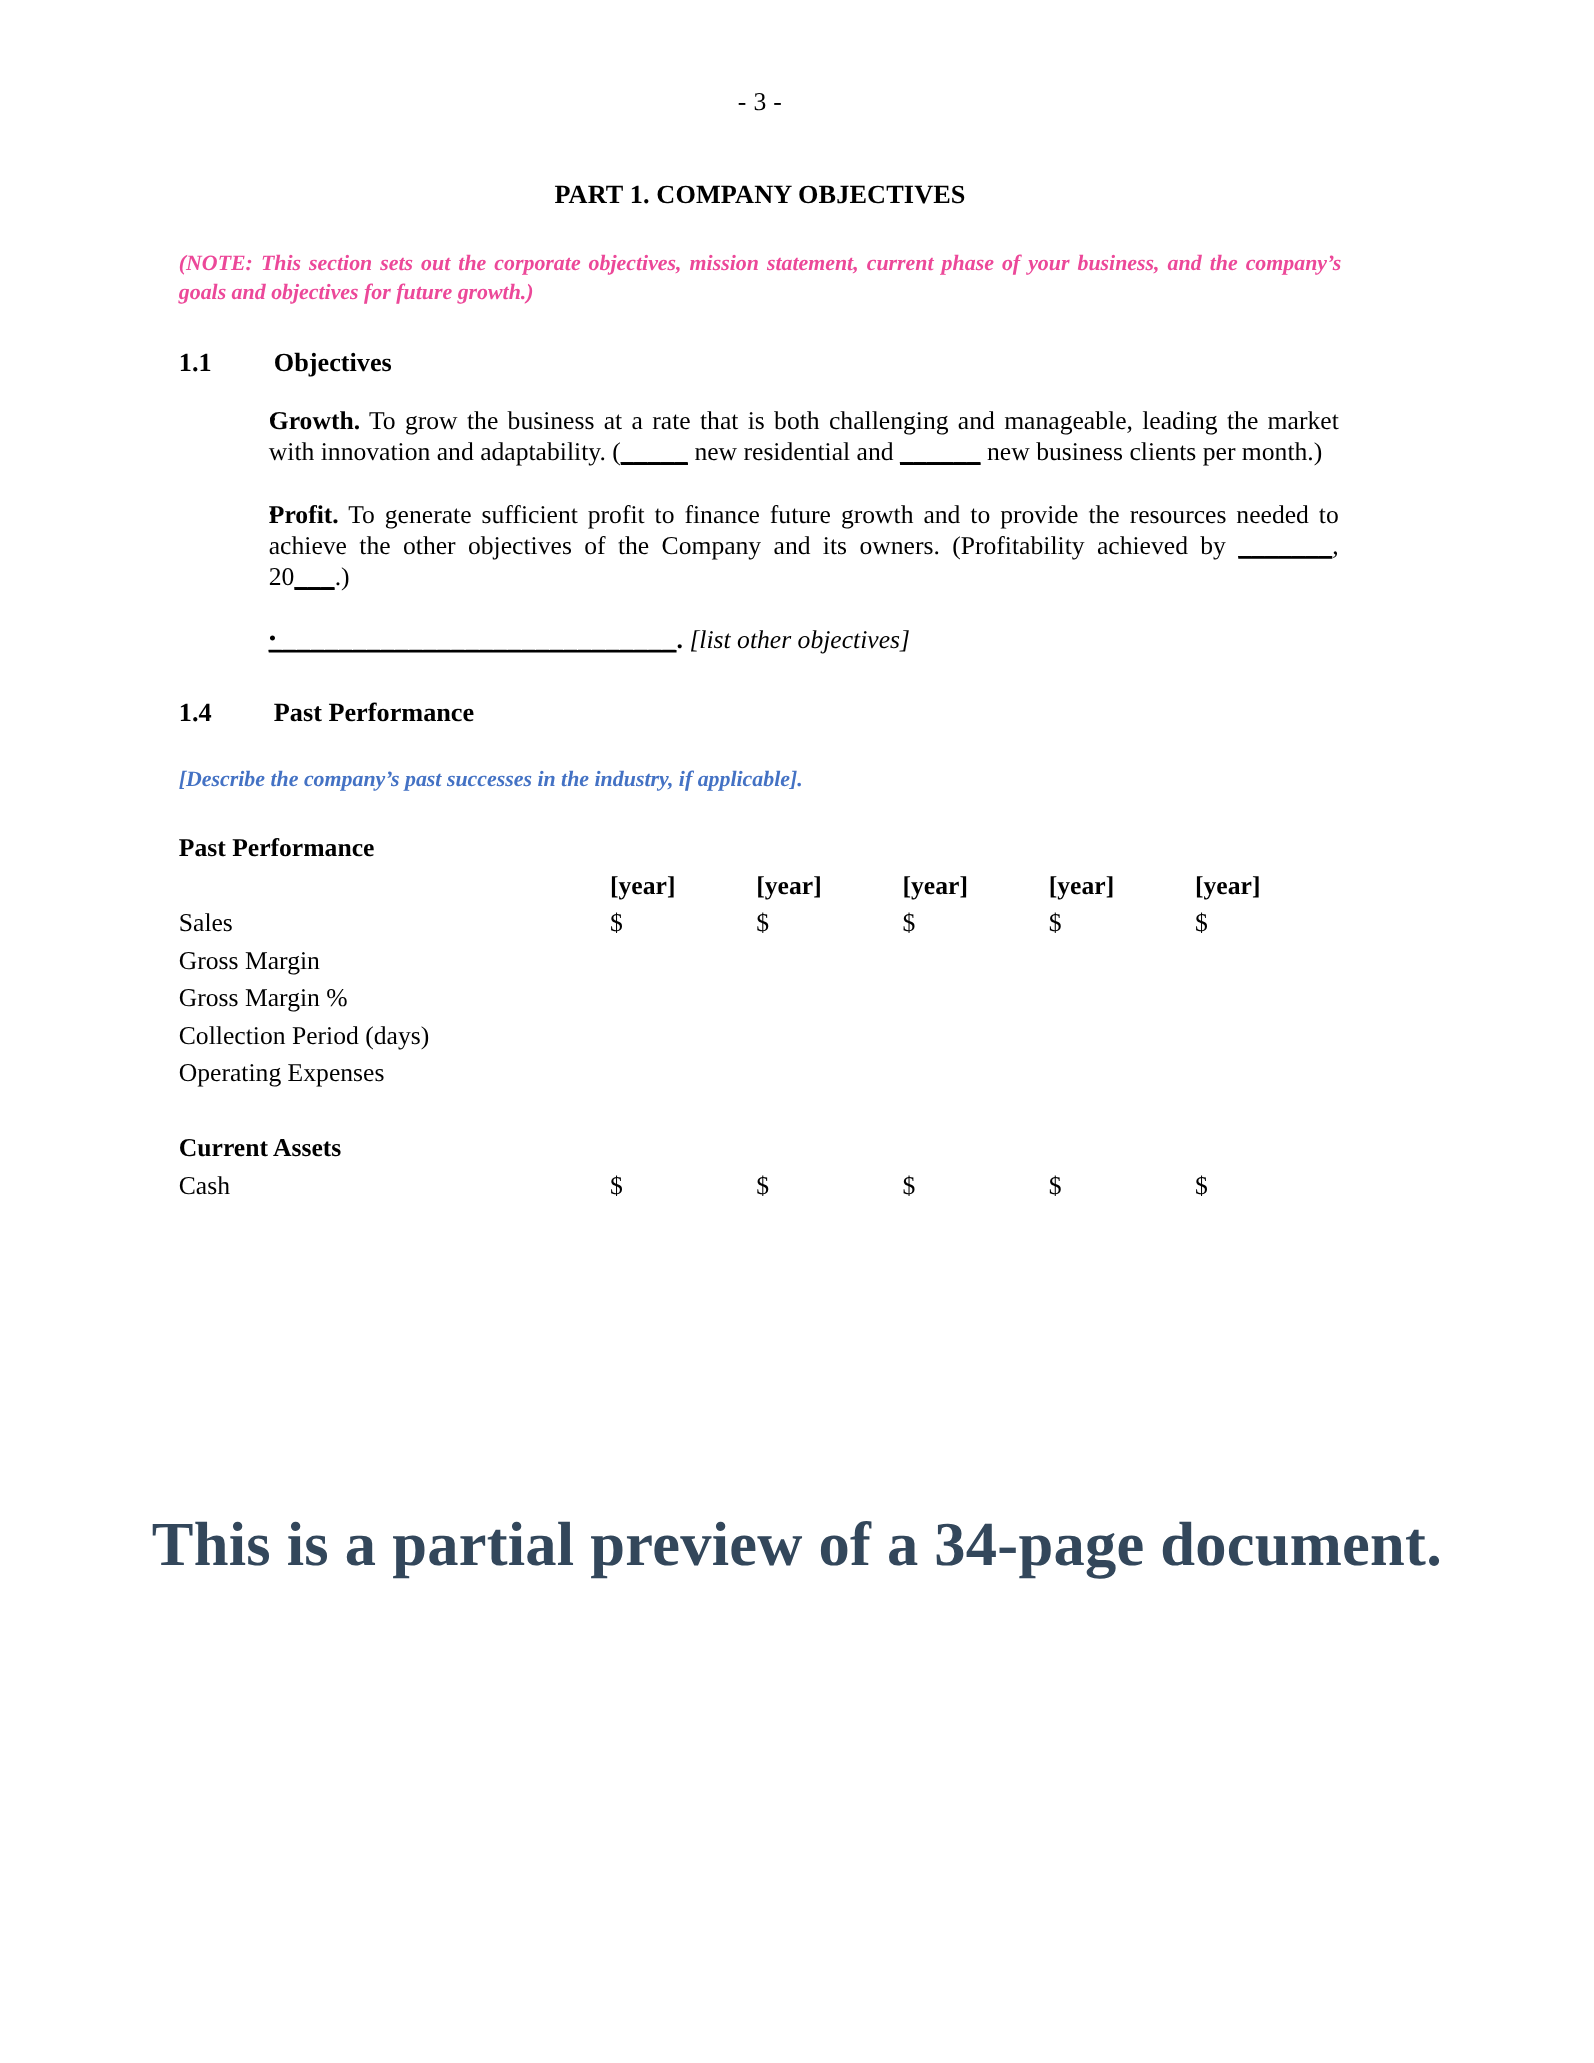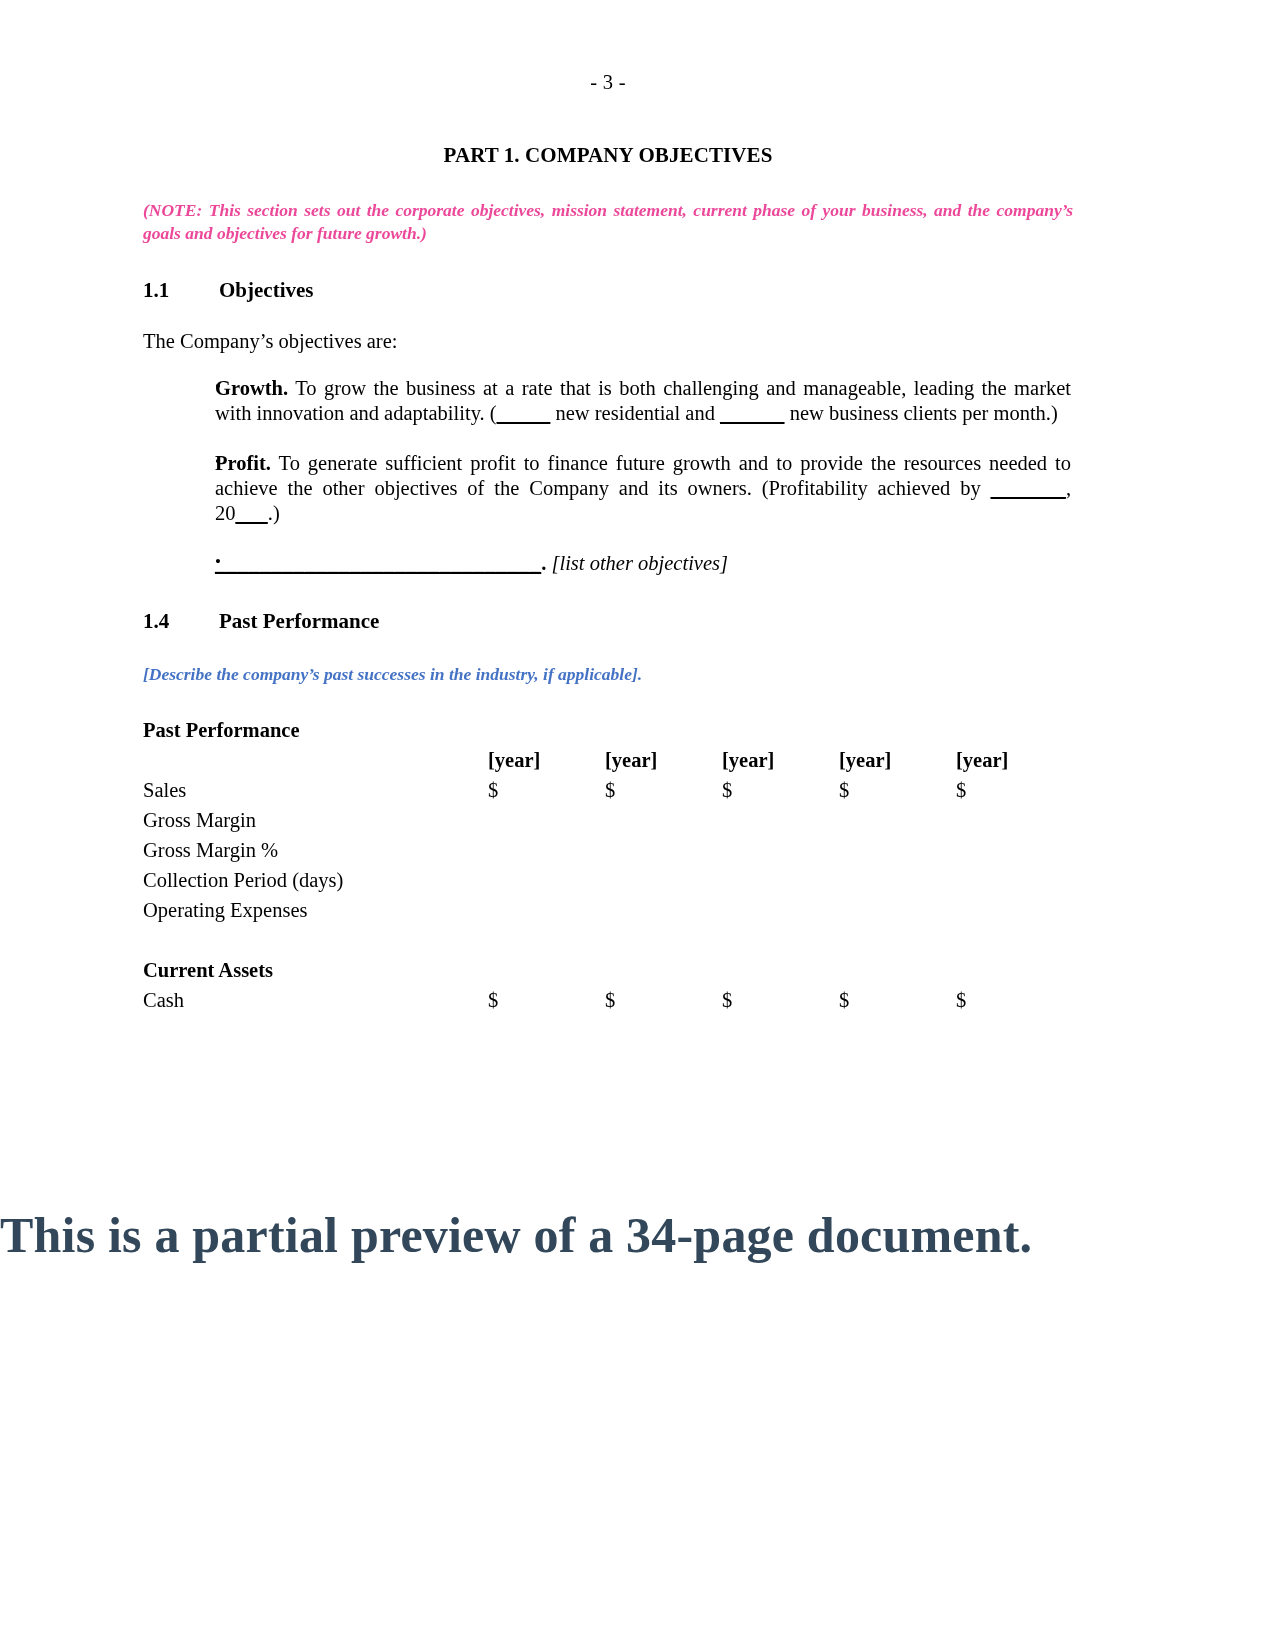--- a/index.html
+++ b/index.html
@@ -166,21 +166,21 @@
   .spacer-row td {
     height: 30px;
   }
 
   
   .preview-banner {
     position: absolute;
     left: 0;
     right: 0;
     top: 1206px;
-    text-align: left;
+    text-align: center;
     color: #33475B;
     font-family: "Liberation Serif", "DejaVu Serif", serif;
     font-weight: bold;
     font-size: 50px;
     letter-spacing: 0.2px;
   }
 </style>
 </head>
 <body>
 
@@ -192,21 +192,20 @@
 
     <div class="part-heading">PART 1. COMPANY OBJECTIVES</div>
 
     <div class="note">(NOTE: This section sets out the corporate objectives, mission statement, current phase of your business, and the company’s goals and objectives for future growth.)</div>
 
     <div class="section-heading">
       <span class="num">1.1</span>
       <span class="title">Objectives</span>
     </div>
 
-    <div class="body-para">The Company’s objectives are:</div>
 
     <div class="bullets">
 
       <div class="bullet-row">
         <span class="bullet-mark">•</span>
         <span class="bullet-text"><b>Growth.</b><span> To grow the business at a rate that is both challenging and manageable, leading the market with innovation and adaptability. (</span><span class="blank">_____</span><span> new residential and </span><span class="blank">______</span><span> new business clients per month.)</span></span>
       </div>
 
       <div class="bullet-row">
         <span class="bullet-mark">•</span>

